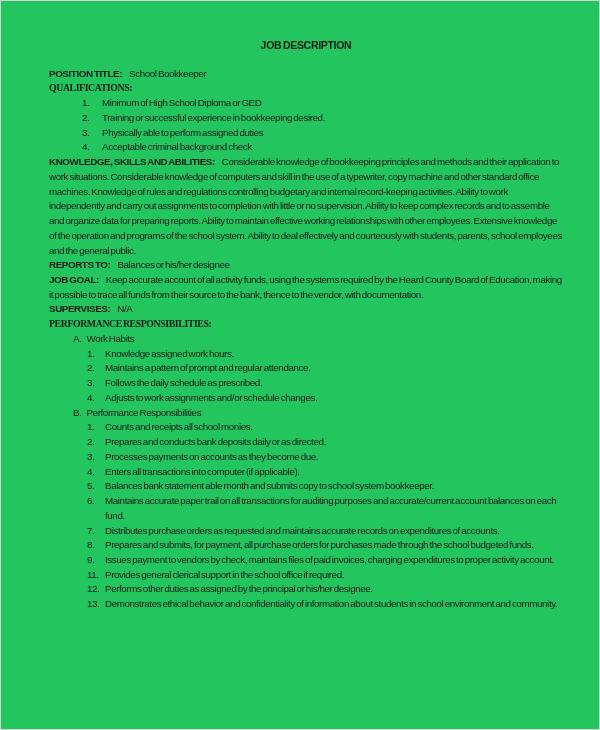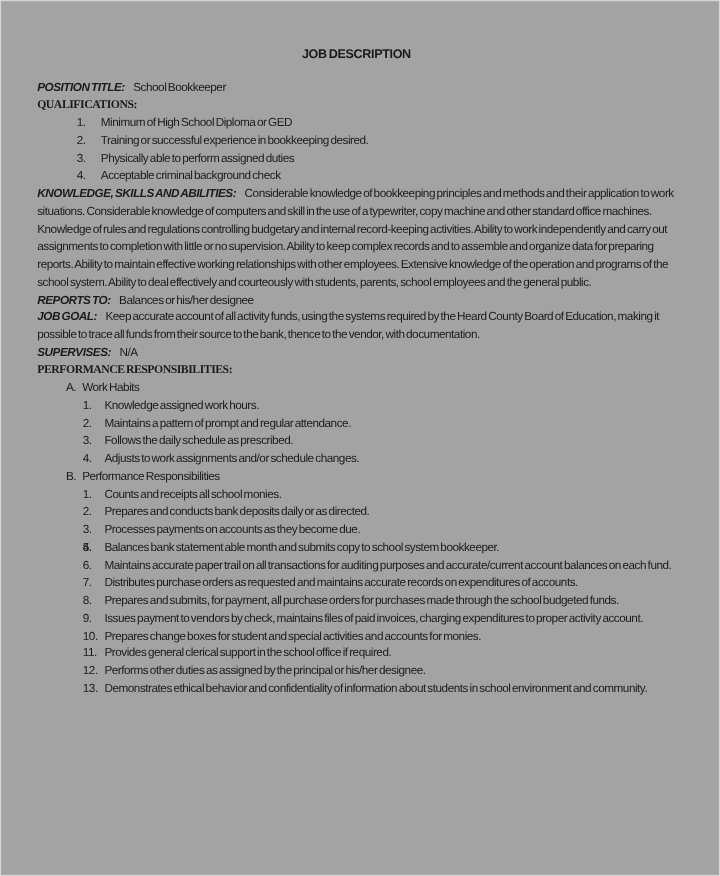--- a/index.html
+++ b/index.html
@@ -1,39 +1,39 @@
 <!DOCTYPE html>
 <html><head>
 <meta charset="utf-8">
 <style>
   html, body { margin: 0; padding: 0; background: #ffffff; }
   .page {
     width: 600px;
     height: 730px;
     box-sizing: border-box;
     border: 1px solid #d4d4d4;
-    background: #a3a3a3;
-    padding: 30px 36px 0 30px;
+    background: #22c55e;
+    padding: 30px 36px 0 48px;
     font-family: "Liberation Sans", sans-serif;
     font-size: 9.8px;
     line-height: 14.73px;
     letter-spacing: -0.4px;
     word-spacing: -1px;
     color: #1b1b1b;
     overflow: hidden;
   }
   .title {
     margin: 7px 0 14px 0;
     text-align: center;
     font-weight: bold;
     font-size: 10.5px;
     letter-spacing: -0.3px;
   }
   p { margin: 0; }
-  .lbl { font-weight: bold; margin-right: 7px; font-style: italic; }
+  .lbl { font-weight: bold; margin-right: 7px; }
   .boldline { font-weight: bold; font-family: Liberation Serif, serif; }
   .li { position: relative; }
   .q .li { padding-left: 53px; }
   .q .num { position: absolute; left: 33px; top: 0; }
   .s .li { padding-left: 56px; }
   .s .num { position: absolute; left: 38px; top: 0; }
   .subhead { padding-left: 24px; font-weight: normal; }
   .subhead .letter { margin-right: 5px; }
 </style>
 </head>
@@ -72,25 +72,24 @@
     <div class="li"><span class="num">3.</span><span class="txt">Follows the daily schedule as prescribed.</span></div>
     <div class="li"><span class="num">4.</span><span class="txt">Adjusts to work assignments and/or schedule changes.</span></div>
   </div>
 
   <p class="subhead"><span class="letter">B.</span><span>Performance Responsibilities</span></p>
 
   <div class="olist s">
     <div class="li"><span class="num">1.</span><span class="txt">Counts and receipts all school monies.</span></div>
     <div class="li"><span class="num">2.</span><span class="txt">Prepares and conducts bank deposits daily or as directed.</span></div>
     <div class="li"><span class="num">3.</span><span class="txt">Processes payments on accounts as they become due.</span></div>
-    <div class="li"><span class="num">4.</span></div>
+    <div class="li"><span class="num">4.</span><span class="txt">Enters all transactions into computer (if applicable).</span></div>
     <div class="li"><span class="num">5.</span><span class="txt">Balances bank statement able month and submits copy to school system bookkeeper.</span></div>
     <div class="li"><span class="num">6.</span><span class="txt">Maintains accurate paper trail on all transactions for auditing purposes and accurate/current account balances on each fund.</span></div>
     <div class="li"><span class="num">7.</span><span class="txt">Distributes purchase orders as requested and maintains accurate records on expenditures of accounts.</span></div>
     <div class="li"><span class="num">8.</span><span class="txt">Prepares and submits, for payment, all purchase orders for purchases made through the school budgeted funds.</span></div>
     <div class="li"><span class="num">9.</span><span class="txt">Issues payment to vendors by check, maintains files of paid invoices, charging expenditures to proper activity account.</span></div>
-    <div class="li"><span class="num">10.</span><span class="txt">Prepares change boxes for student and special activities and accounts for monies.</span></div>
     <div class="li"><span class="num">11.</span><span class="txt">Provides general clerical support in the school office if required.</span></div>
     <div class="li"><span class="num">12.</span><span class="txt">Performs other duties as assigned by the principal or his/her designee.</span></div>
     <div class="li"><span class="num">13.</span><span class="txt">Demonstrates ethical behavior and confidentiality of information about students in school environment and community.</span></div>
   </div>
 
 </div>
 
 </body></html>

